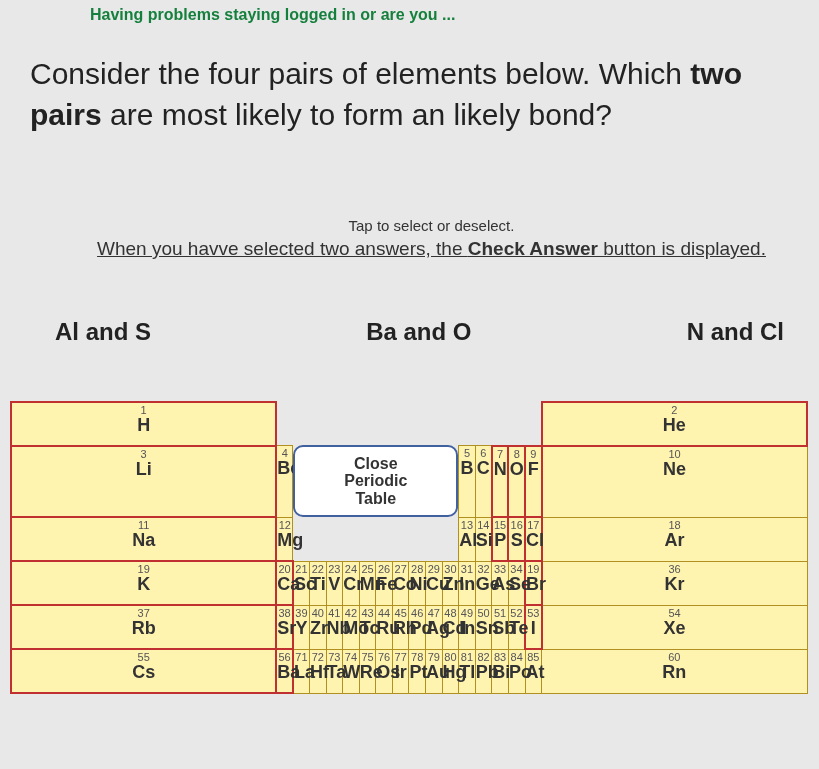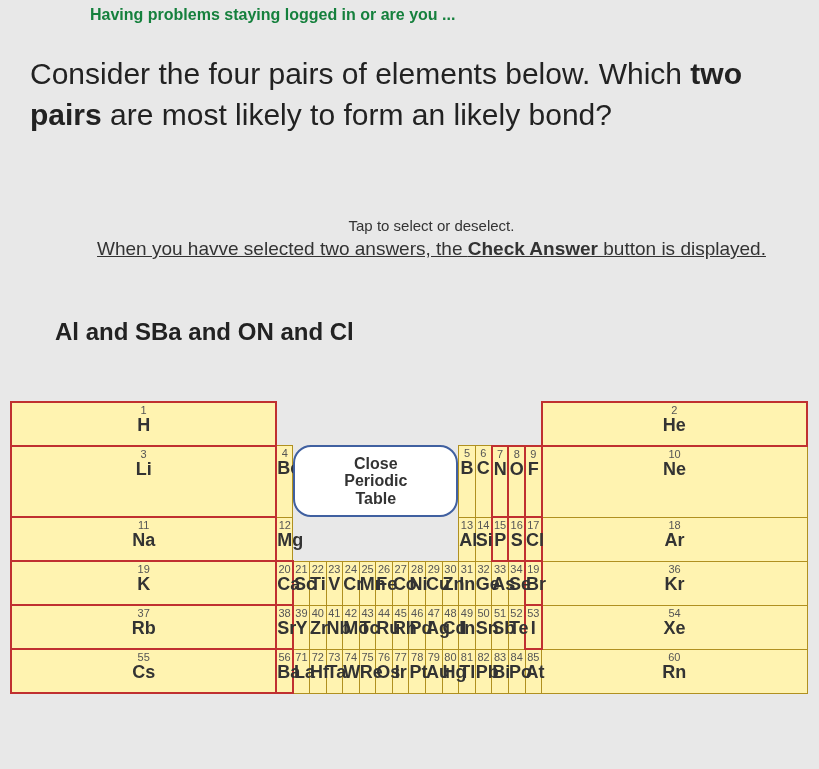--- a/index.html
+++ b/index.html
@@ -28,21 +28,21 @@
     font-size: 15px;
     color: #333;
     margin-top: 70px;
     line-height: 1.4;
     padding-left: 44px;
   }
   .instructions .line2 { font-size: 19px; text-decoration: underline; }
   .instructions .bold { font-weight: bold; }
   .options {
     display: flex;
-    justify-content: flex-start;
+    justify-content: space-between;
     padding: 55px 35px 0 55px;
     font-size: 24px;
     font-weight: bold;
   }
   .option {
     position: relative;
     cursor: pointer;
   }
   .cursor-icon {
     position: absolute;
@@ -88,21 +88,21 @@
   .pt td.metal { border: 2px solid #c03030; }
   .pt td.nonmetal { border: 2px solid #c03030; }
   .close-btn-cell {
     border: none !important;
     background: transparent !important;
   }
   .close-btn {
     display: inline-block;
     background: #fff;
     border: 2px solid #4060a0;
-    border-radius: 18px;
+    border-radius: 10px;
     padding: 8px 28px;
     font-size: 16px;
     font-weight: bold;
     color: #333;
     cursor: pointer;
     margin-top: -2px;
   }
 </style>
 </head>
 <body>

